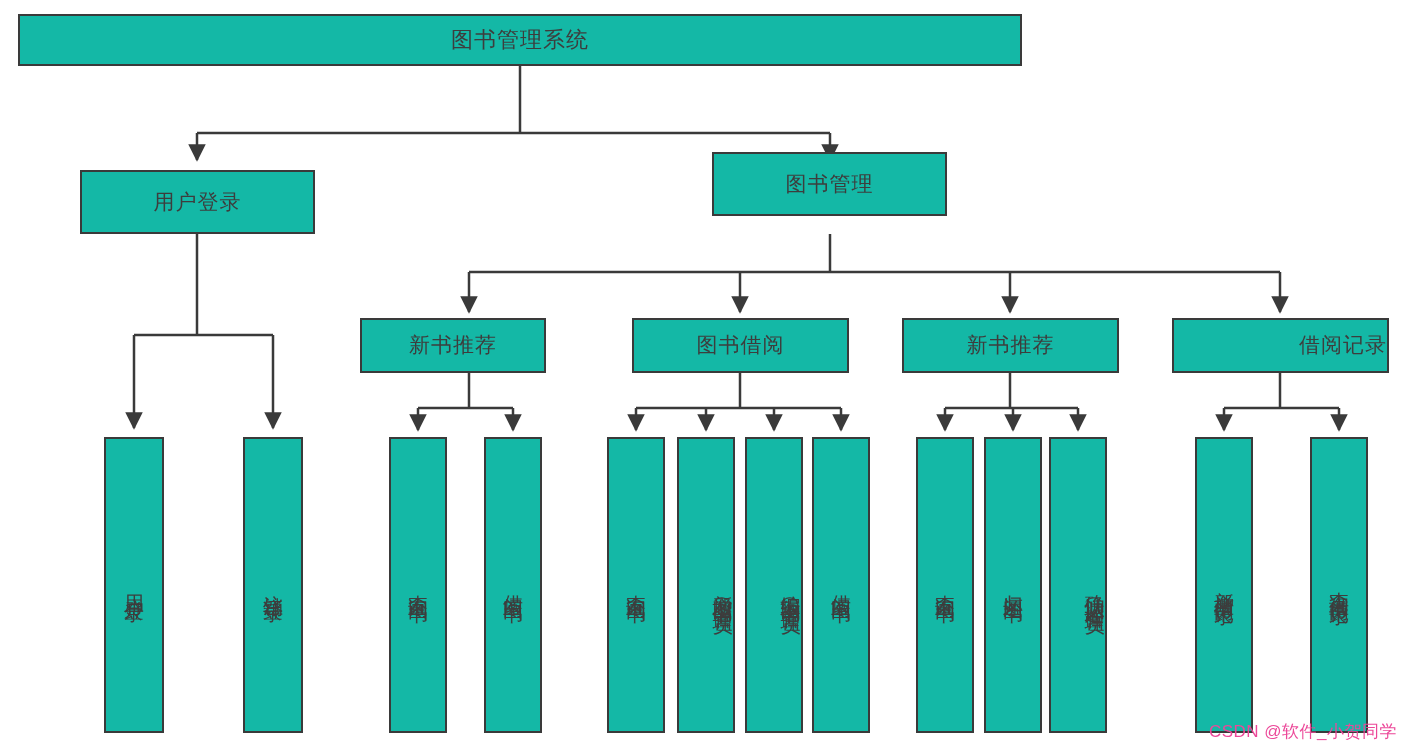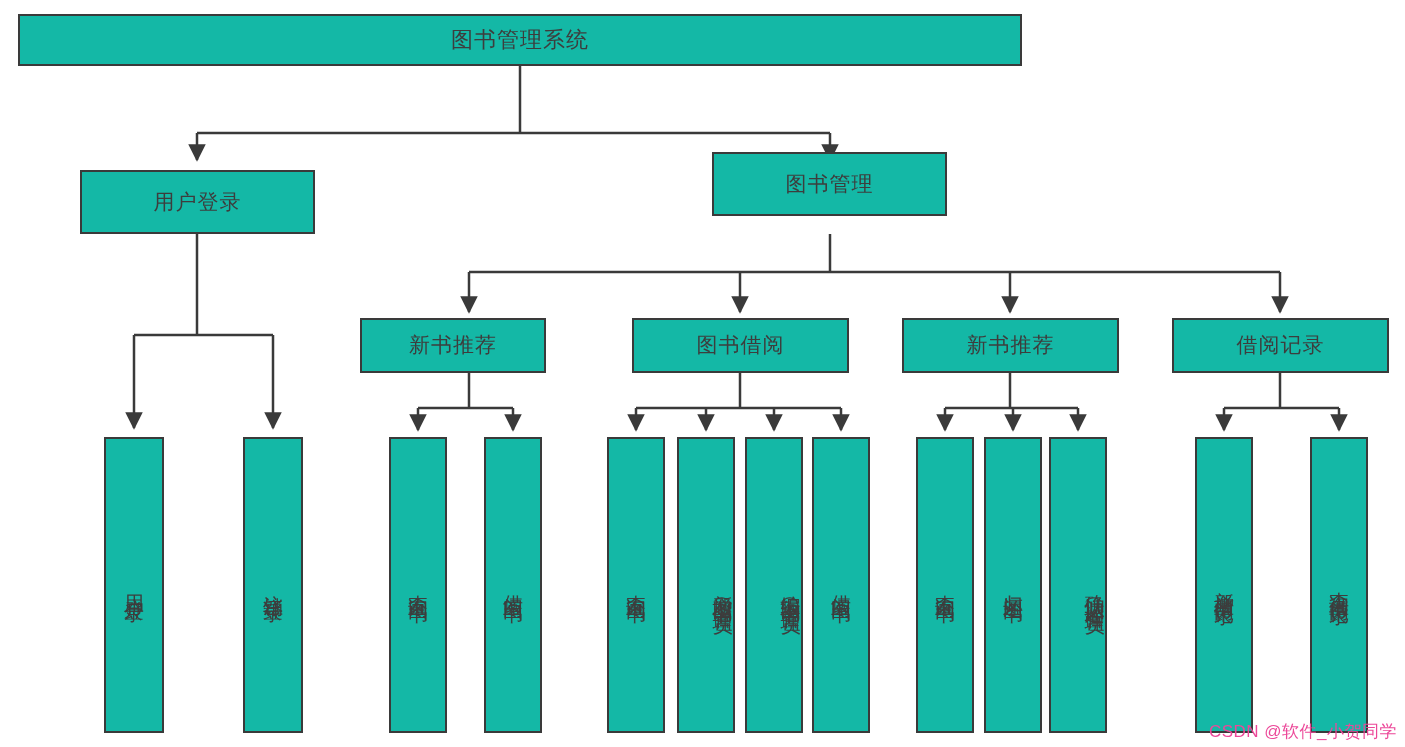--- a/index.html
+++ b/index.html
@@ -114,21 +114,21 @@
 
   <div class="node" style="left:360px;top:318px;width:186px;height:55px;text-align:center;">
     <span>新书推荐</span>
   </div>
   <div class="node" style="left:632px;top:318px;width:217px;height:55px;">
     <span>图书借阅</span>
   </div>
   <div class="node" style="left:902px;top:318px;width:217px;height:55px;">
     <span>新书推荐</span>
   </div>
-  <div class="node" style="left:1172px;top:318px;width:217px;height:55px;">
+  <div class="node" style="left:1172px;top:318px;width:217px;height:55px;justify-content:flex-end;">
     <span>借阅记录</span>
   </div>
 
   <div class="node vertical mid" style="left:104px;top:437px;width:60px;height:296px;">
     <span>用户登录</span>
   </div>
   <div class="node vertical mid" style="left:243px;top:437px;width:60px;height:296px;">
     <span>注销登录</span>
   </div>
 

